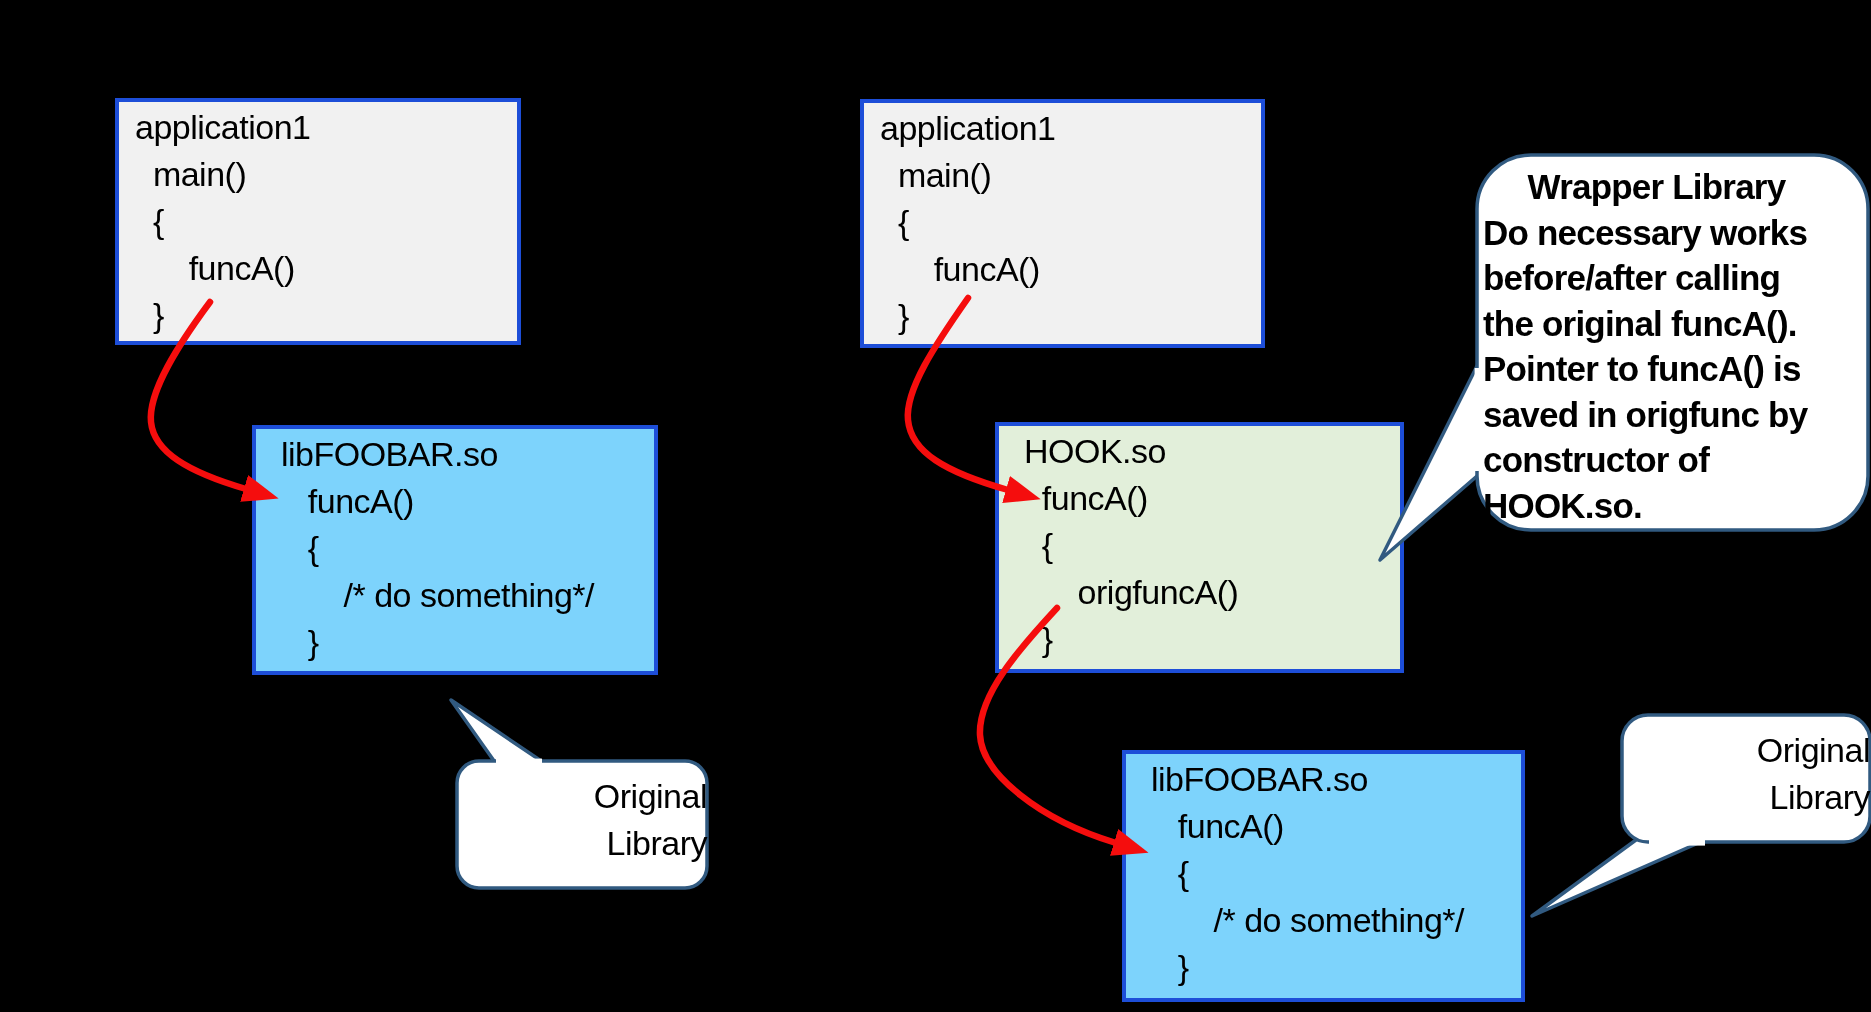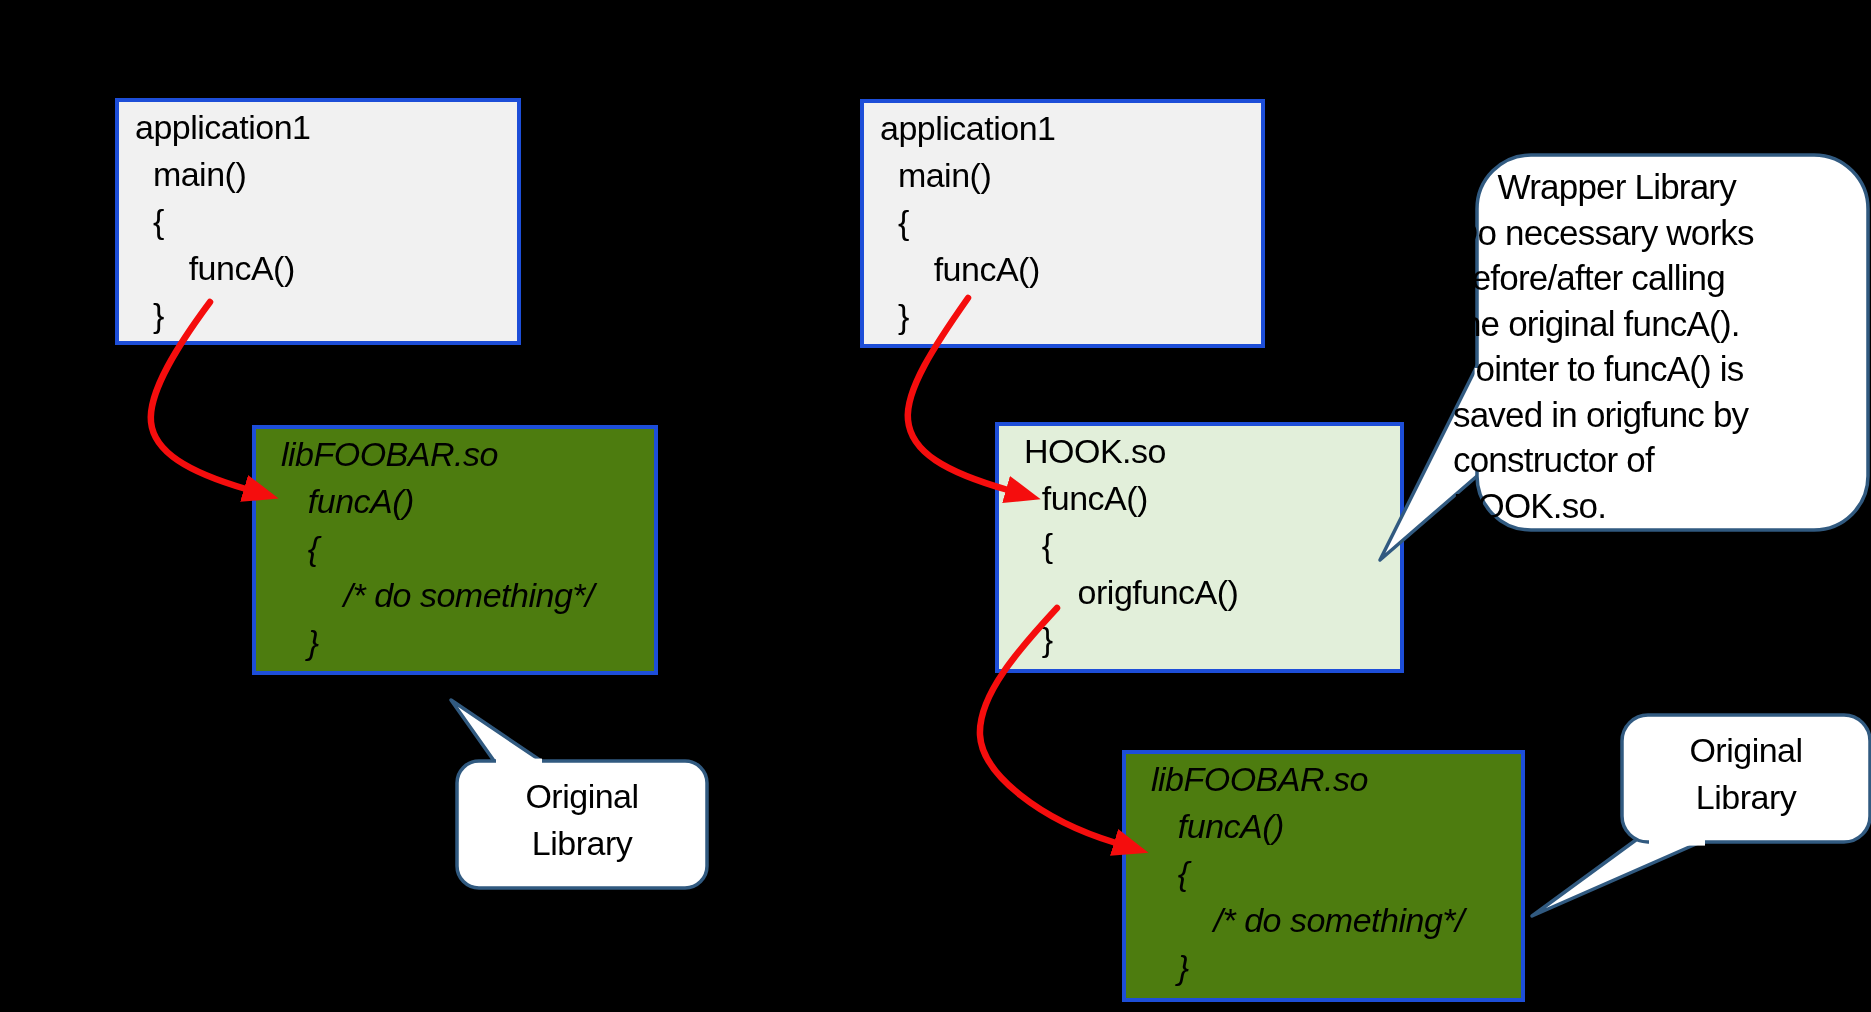--- a/index.html
+++ b/index.html
@@ -3,24 +3,24 @@
 <meta charset="utf-8">
 <style>
   html,body{margin:0;padding:0;background:#000;}
   #stage{position:relative;width:1871px;height:1012px;background:#000000;overflow:hidden;
          font-family:"Liberation Sans",sans-serif;color:#000;}
   #connector-layer{position:absolute;left:0;top:0;z-index:5;}
   .codebox{position:absolute;box-sizing:border-box;border:4px solid #1d4ed8;z-index:2;}
   .codebox .code{white-space:pre;font-size:34px;line-height:47px;padding:2px 0 0 16px;
                  letter-spacing:-0.5px;}
   .app-fill{background:#F1F1F1;}
-  .lib-fill{background:#4d7c0f;font-style:italic;}
+  .lib-fill{background:#7dd3fc;}
   .hook-fill{background:#E2EFDA;}
   .callout-text{position:absolute;z-index:10;font-size:34px;line-height:47px;
-                text-align:center;white-space:pre;letter-spacing:-0.5px;}
+                text-align:right;white-space:pre;letter-spacing:-0.5px;}
   .wrapper-text{position:absolute;z-index:10;font-size:35px;line-height:45.5px;
                 text-align:left;white-space:pre;letter-spacing:-0.8px;}
 </style>
 </head>
 <body>
 
 <div id="stage">
 
   <div class="codebox app-fill" style="left:115px;top:98px;width:406px;height:247px;">
     <div class="code">application1
@@ -88,21 +88,21 @@
     </g>
 
     <path d="M210,302 C178,345 148,392 151,422 C154,452 188,472 246,489" fill="none" stroke="#F50D0D" stroke-width="6.5" stroke-linecap="round" marker-end="url(#ah)"></path>
     <path d="M968,298 C935,345 905,390 908,420 C911,452 945,472 1008,490" fill="none" stroke="#F50D0D" stroke-width="6.5" stroke-linecap="round" marker-end="url(#ah)"></path>
     <path d="M1057,608 C1020,648 978,695 980,735 C982,774 1040,820 1116,843" fill="none" stroke="#F50D0D" stroke-width="6.5" stroke-linecap="round" marker-end="url(#ah)"></path>
   </svg>
 
   <div class="callout-text" style="left:457px;top:773px;width:250px;">Original
 Library</div>
 
-  <div class="wrapper-text" style="left:1453px;top:164px;width:350px;">     Wrapper Library
+  <div class="wrapper-text" style="left:1483px;top:164px;width:350px;font-weight:bold;">     Wrapper Library
 Do necessary works
 before/after calling
 the original funcA().
 Pointer to funcA() is
 saved in origfunc by
 constructor of
 HOOK.so.</div>
 
   <div class="callout-text" style="left:1622px;top:727px;width:248px;">Original
 Library</div>

